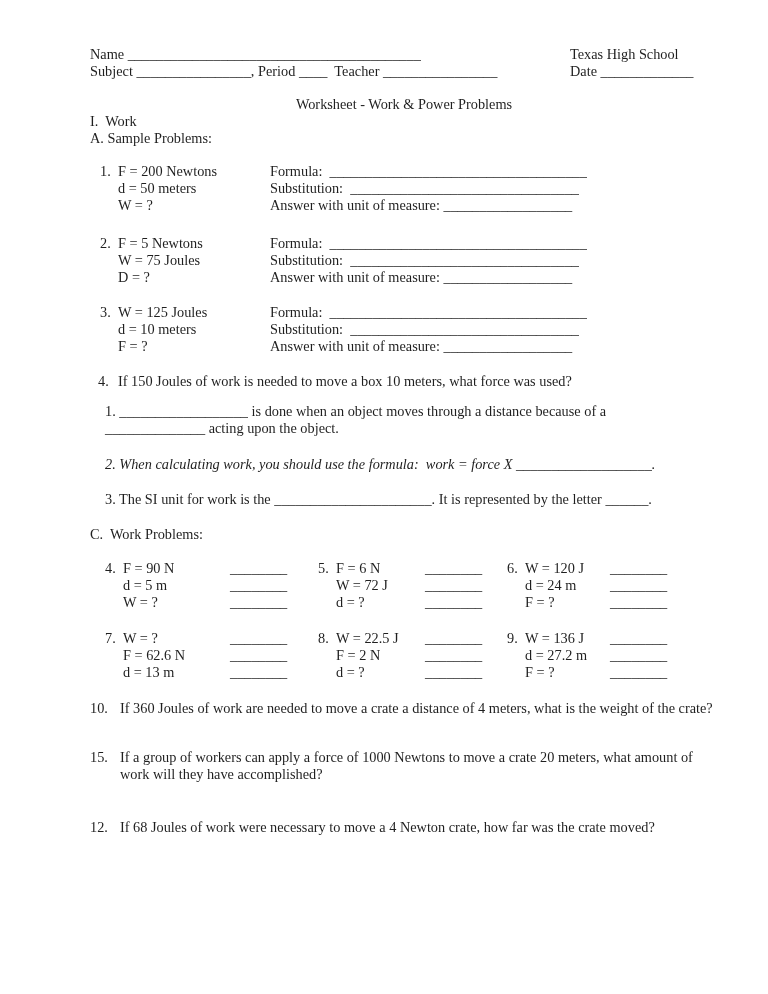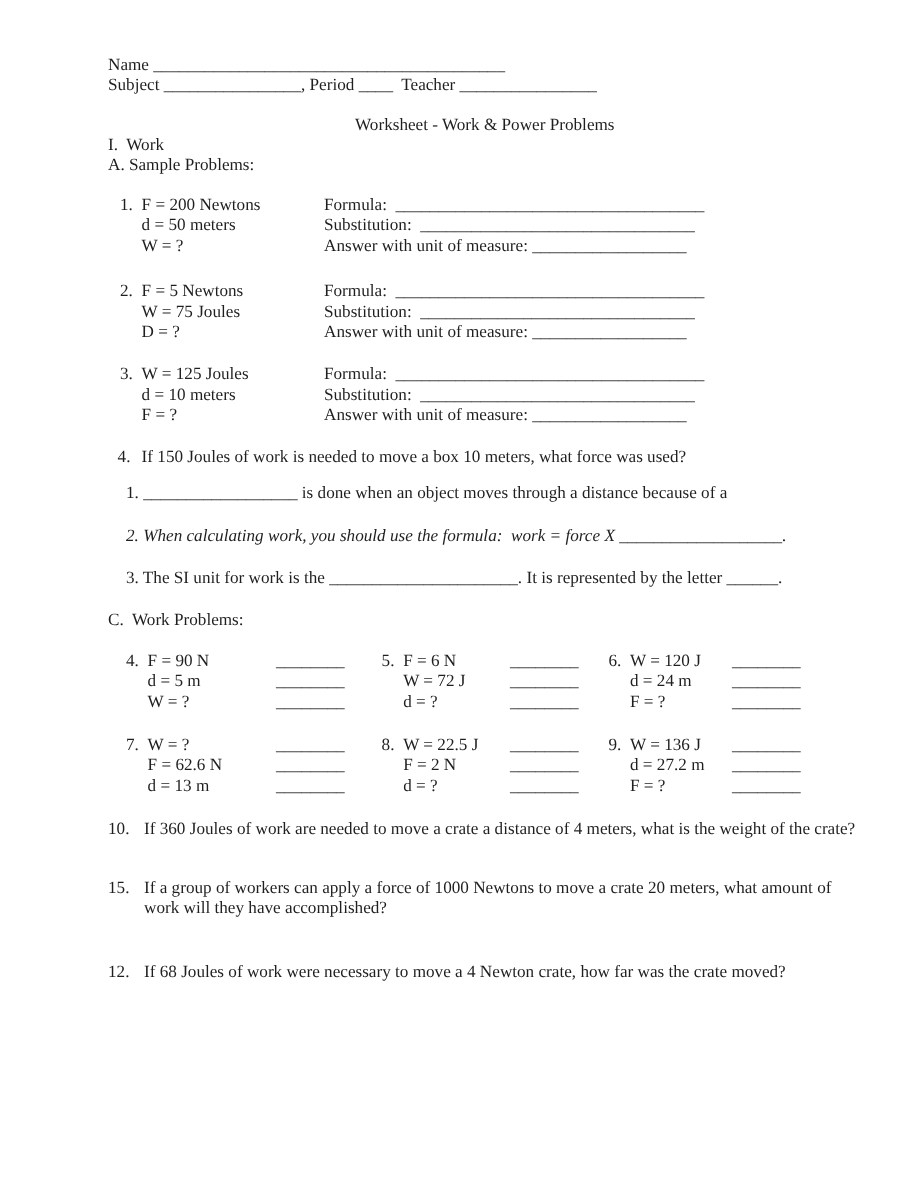--- a/index.html
+++ b/index.html
@@ -57,20 +57,24 @@
 </head>
 <body>
 
 <div class="page">
 
   <div class="header-row">
     <div class="header-left">
       <div data-bind="header.name_line">Name _________________________________________</div>
       <div data-bind="header.subject_line">Subject ________________, Period ____  Teacher ________________</div>
     </div>
+    <div class="header-right">
+      <div data-bind="header.school">Texas High School</div>
+      <div data-bind="header.date_line">Date _____________</div>
+    </div>
   </div>
 
   <div class="title" data-bind="title">Worksheet - Work &amp; Power Problems</div>
 
   <div data-bind="work_section.heading">I.  Work</div>
   <div data-bind="work_section.sample.heading">A. Sample Problems:</div>
 
   <div class="sp sp1">
     <div class="sp-left">
       <span class="num" data-bind="work_section.sample.problems.0.num">1.</span>
@@ -120,20 +124,21 @@
   </div>
 
   <div class="p4">
     <span class="num" data-bind="work_section.sample.word_problem.num">4.</span>
     <div class="wp-text" data-bind="work_section.sample.word_problem.text">If 150 Joules of work is needed to move a box 10 meters, what force was used?</div>
   </div>
 
 
   <div class="fi fi1">
     <div data-bind="work_section.fill_in.item1_line1">1. __________________ is done when an object moves through a distance because of a</div>
+    <div data-bind="work_section.fill_in.item1_line2">______________ acting upon the object.</div>
   </div>
   <div class="fi fi2" data-bind="work_section.fill_in.item2">2. When calculating work, you should use the formula:  work = force X ___________________.</div>
   <div class="fi fi3" data-bind="work_section.fill_in.item3">3. The SI unit for work is the ______________________. It is represented by the letter ______.</div>
 
   <div class="c-head" data-bind="work_section.problems_c.heading">C.  Work Problems:</div>
 
   <div class="c-row c-row1">
     <div class="c-cell">
       <span class="num" data-bind="work_section.problems_c.rows.0.0.num">4.</span>
       <div class="c-givens">

